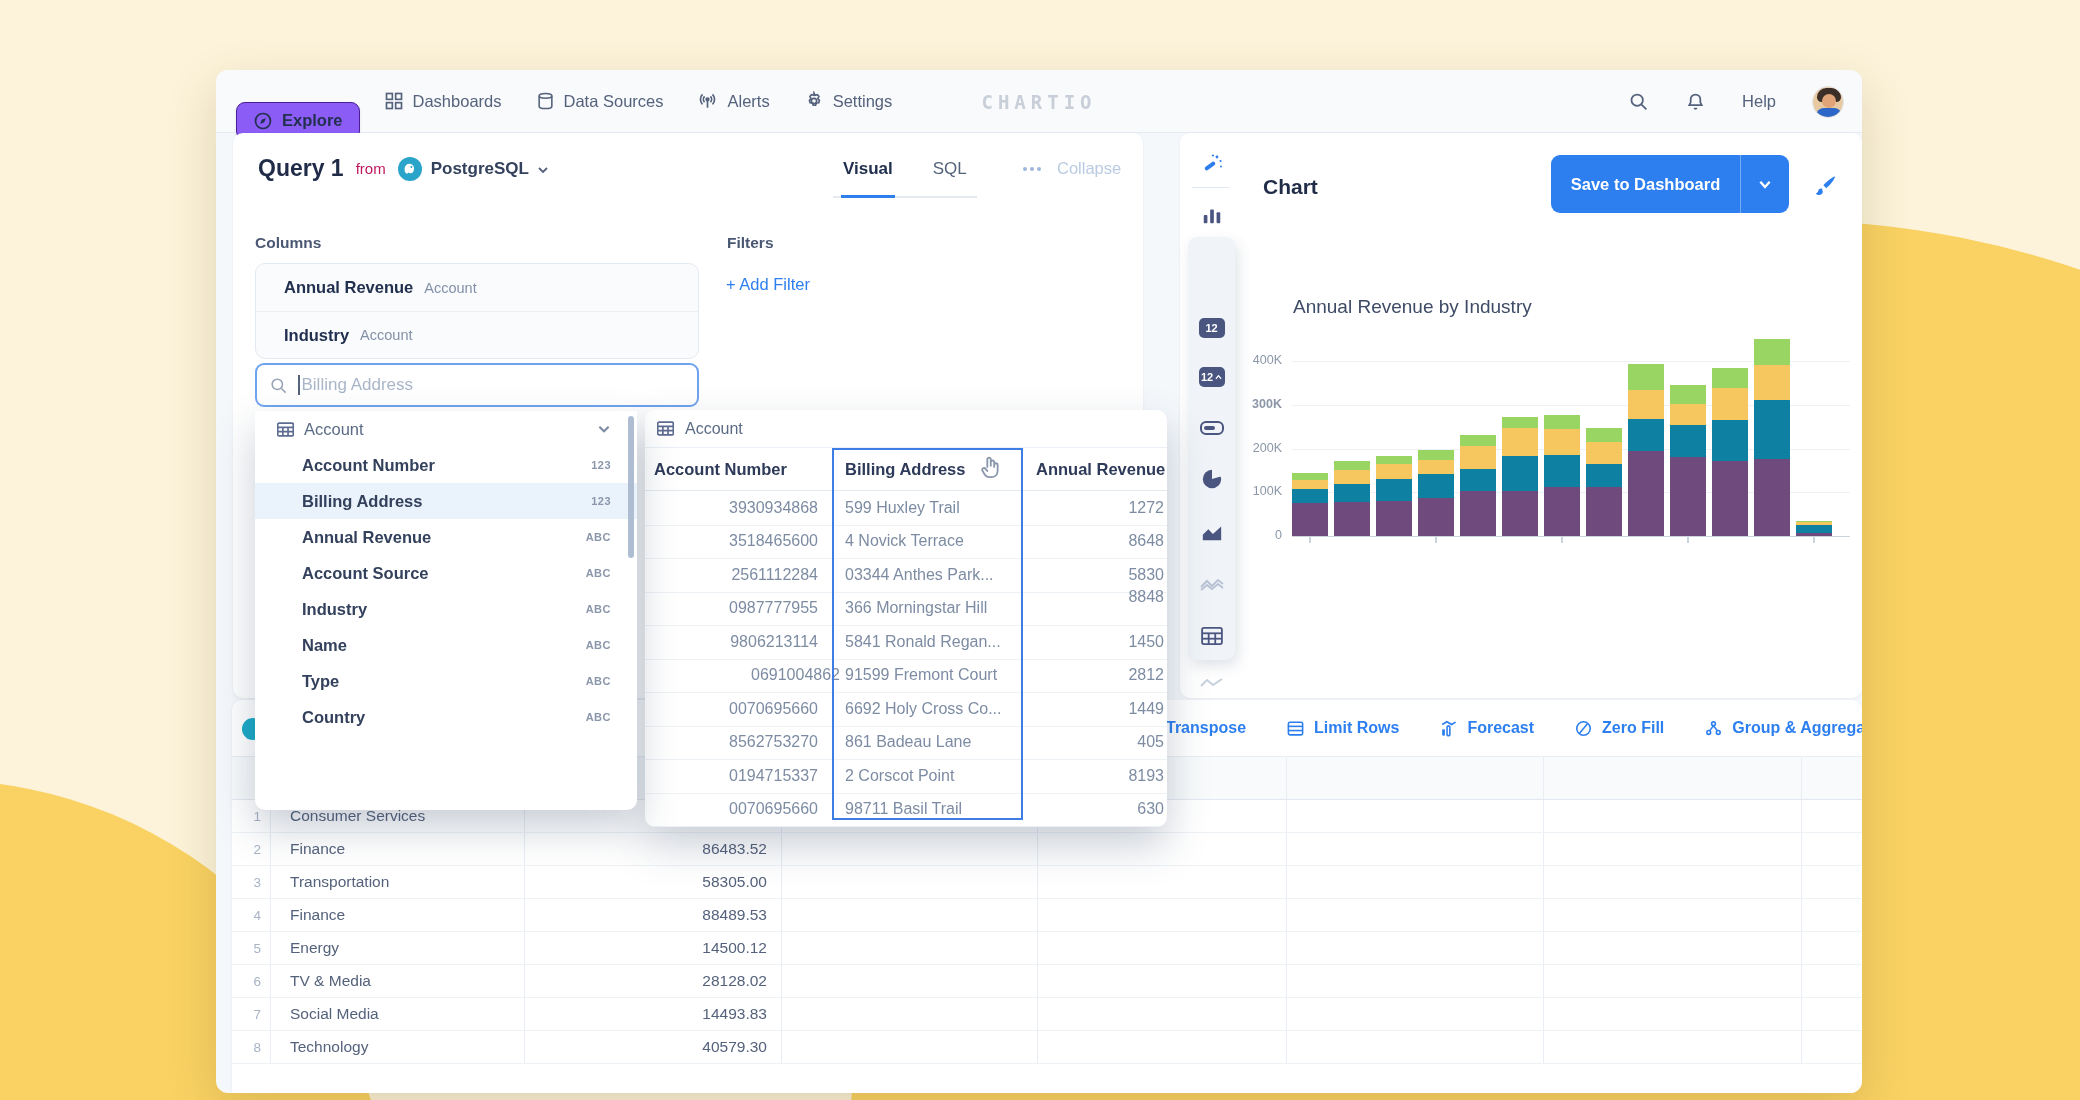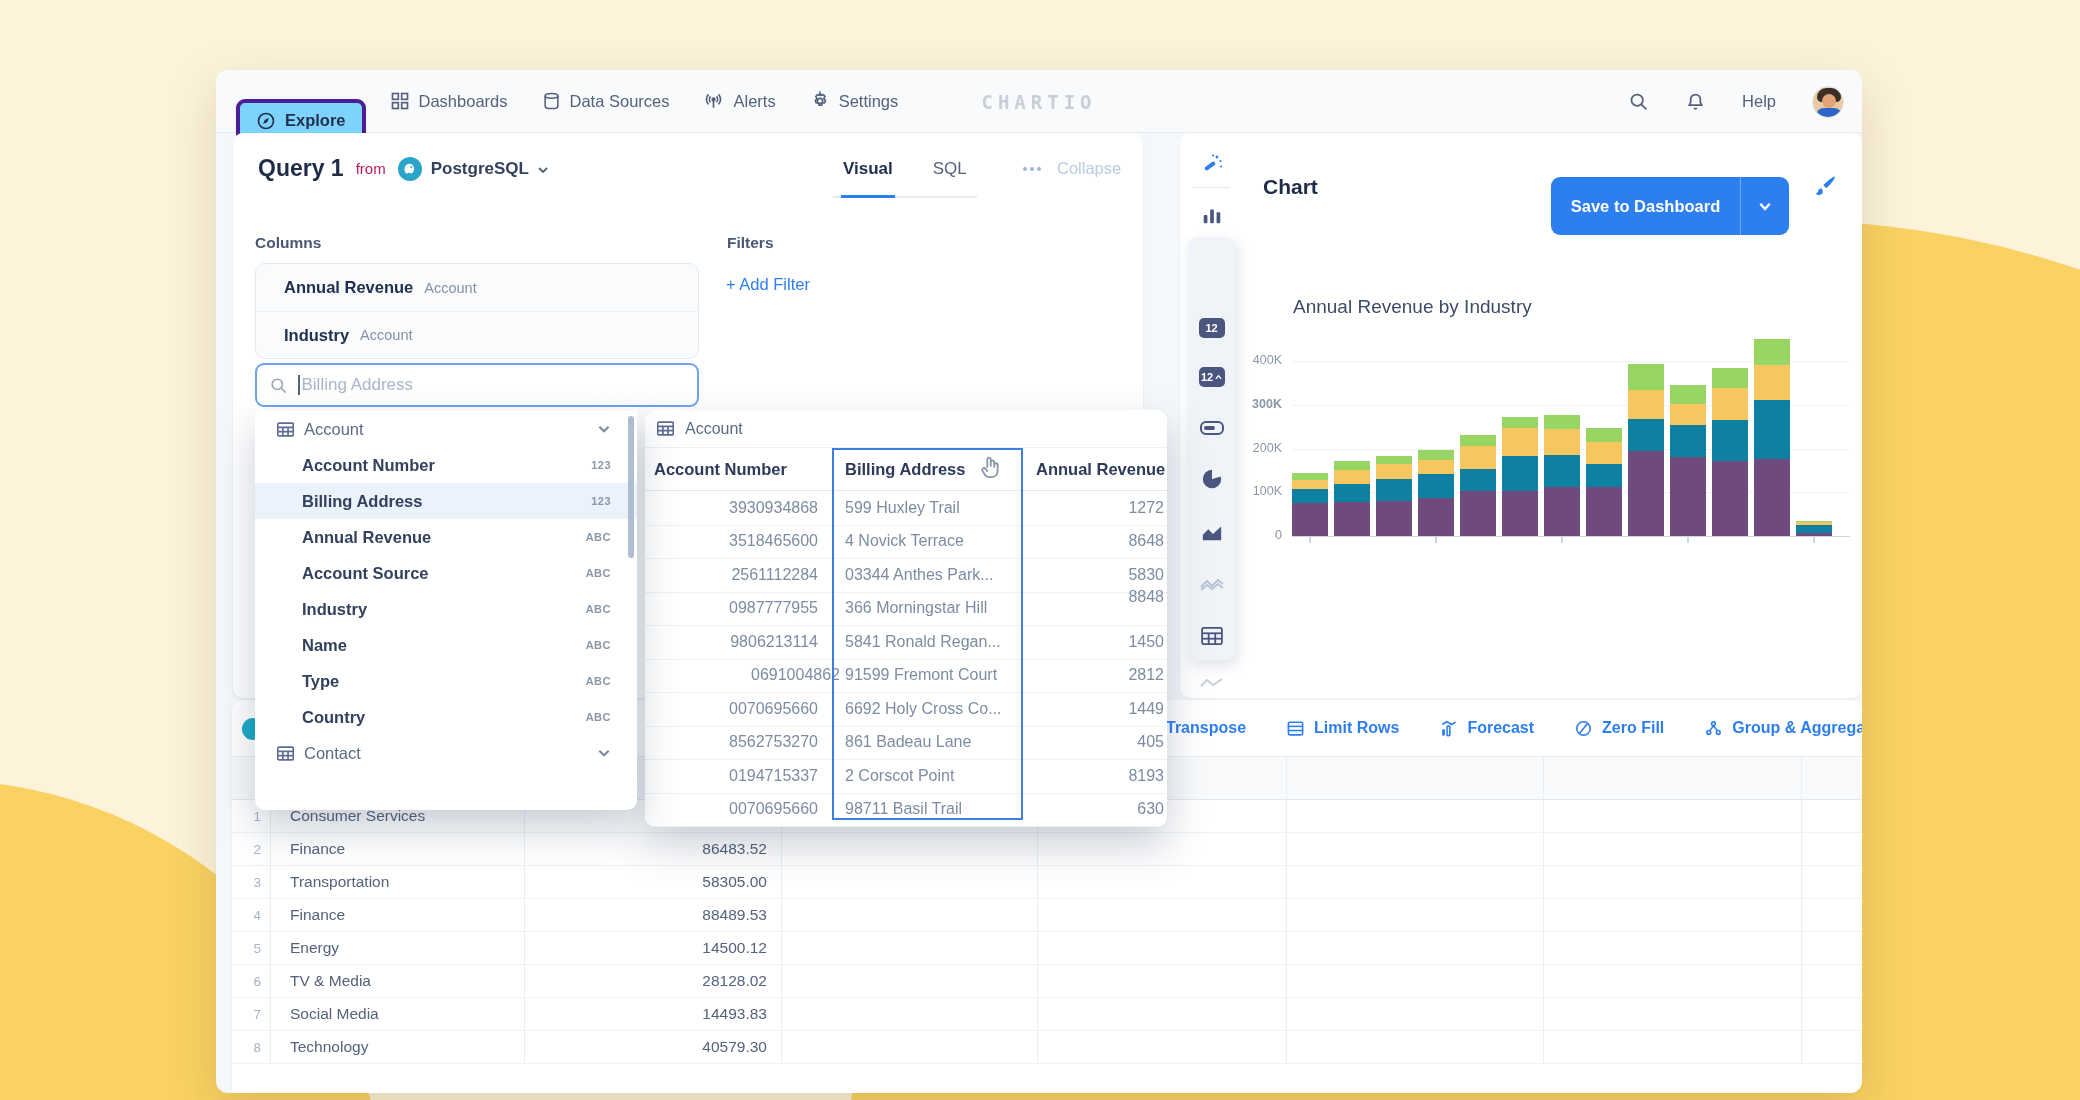--- a/index.html
+++ b/index.html
@@ -9,21 +9,21 @@
   #blob-right { width:1860px; height:1860px; left:850px; top:220px; }
   #blob-left  { width:900px;  height:900px;  left:-510px; top:780px; }
   #app { position:absolute; left:216px; top:70px; width:1646px; height:1023px;
          background:#F5F8FB; border-radius:12px; overflow:hidden;
          box-shadow:0 18px 50px rgba(110,85,30,.20); }
   
   #nav { position:absolute; left:0; top:0; width:1646px; height:63px; background:#F8FAFC;
          border-bottom:1px solid #E6EBF1; display:flex; align-items:center; padding:0 20px; }
   .nav-item { display:flex; align-items:center; gap:9px; margin-right:34px; color:#55627C;
               font-size:16.5px; font-weight:500; cursor:pointer; white-space:nowrap; }
-  .nav-item.active { background:#7dd3fc; border:4px solid #4c1d95; border-radius:9px;
+  .nav-item.active { background:#8b5cf6; border:1px solid #4c1d95; border-radius:9px;
                      padding:8px 16px; color:#22304F; font-weight:700;
                      box-shadow:0 1px 3px rgba(60,80,110,.10); margin-right:24px;margin-top:39px; }
   #brand { position:absolute; left:50%; transform:translateX(-50%); top:21px;
            font-family:"DejaVu Sans Mono", monospace; font-weight:bold; font-size:19px;
            letter-spacing:5px; color:#C9CFD8; }
   #nav-right { position:absolute; right:18px; top:0; height:63px; display:flex; align-items:center; gap:36px; }
   #help-link { color:#55627C; font-size:16.5px; }
   #avatar { width:32px; height:32px; border-radius:50%; background:#E9C9A2; position:relative; overflow:hidden; border:1px solid #E2E7EE;}
   #avatar .hair { position:absolute; left:4px; top:1px; width:24px; height:14px; border-radius:12px 12px 6px 6px; background:#3B2F28; }
   #avatar .face { position:absolute; left:9px; top:7px; width:14px; height:14px; border-radius:50%; background:#E0A478; }
@@ -65,21 +65,21 @@
   #search-input::placeholder { color:#A9B6C9; }
   
   #cc-sidebar-divider { position:absolute; left:12px; top:54px; width:38px; height:1px; background:#E3E9F0; }
   .side-icon { position:absolute; left:8px; width:47px; height:40px; display:flex; align-items:center; justify-content:center; cursor:pointer; }
   #side-panel { position:absolute; left:8px; top:104px; width:47px; height:423px; background:#F0F4F8;
                 border-radius:9px; box-shadow:3px 6px 14px rgba(60,80,110,.16); }
   .sp-icon { position:absolute; left:0; width:47px; height:34px; display:flex; align-items:center; justify-content:center; cursor:pointer; }
   .badge12 { min-width:26px; height:20px; background:#4A5580; color:#fff; border-radius:5px;
              font-size:11px; font-weight:bold; display:flex; align-items:center; justify-content:center; gap:2px;}
   #chart-heading { position:absolute; left:83px; top:42px; font-size:21px; font-weight:bold; color:#1F2B47; }
-  #save-btn { position:absolute; left:371px; top:44px; width:238px; height:58px; background:#2D7FF0;
+  #save-btn { position:absolute; left:371px; top:22px; width:238px; height:58px; background:#2D7FF0;
               border-radius:9px; display:flex; color:#fff; cursor:pointer; }
   #save-btn .main { width:189px; display:flex; align-items:center; justify-content:center;
                     font-size:16.5px; font-weight:600; }
   #save-btn .split { width:49px; border-left:1px solid rgba(255,255,255,.35); display:flex; align-items:center; justify-content:center; }
   #brush-btn { position:absolute; left:630px; top:40px; cursor:pointer; }
   #chart-title { position:absolute; left:113px; top:163px; font-size:19px; color:#3E4B66; }
   #chart-plot { position:absolute; left:0; top:0; width:682px; height:565px; }
   .gridline { position:absolute; left:112px; width:558px; height:1px; background:#EDF1F5; }
   .gridline.base { background:#CBD3DC; }
   .ylab { position:absolute; left:40px; width:62px; text-align:right; font-size:12.5px; color:#8B97A8; }
@@ -656,37 +656,20 @@
           <span class="dd-badge">ABC</span>
         </div>
         <div class="dd-row dd-field">
           <span class="txt">Type</span>
           <span class="dd-badge">ABC</span>
         </div>
         <div class="dd-row dd-field">
           <span class="txt">Country</span>
           <span class="dd-badge">ABC</span>
         </div>
-        <div class="dd-row dd-group">
-          <span>
-            <svg width="17" height="15" viewBox="0 0 24 20">
-              <rect x="1" y="1" width="22" height="18" rx="2" fill="none" stroke="#5E6C92" stroke-width="2.4"></rect>
-              <line x1="1" y1="7" x2="23" y2="7" stroke="#5E6C92" stroke-width="2.4"></line>
-              <line x1="8.3" y1="7" x2="8.3" y2="19" stroke="#5E6C92" stroke-width="2.4"></line>
-              <line x1="15.6" y1="7" x2="15.6" y2="19" stroke="#5E6C92" stroke-width="2.4"></line>
-              <line x1="1" y1="13" x2="23" y2="13" stroke="#5E6C92" stroke-width="2.4"></line>
-            </svg>
-          </span>
-          <span class="txt">Contact</span>
-          <span class="dd-chev">
-            <svg width="14" height="14" viewBox="0 0 12 12" fill="none" stroke="#7E8CA3" stroke-width="1.8">
-              <polyline points="2,4 6,8 10,4"></polyline>
-            </svg>
-          </span>
-        </div>
       </div>
     <div id="dd-scrollbar"></div>
   </div>
 
   <div id="preview-popup">
     <div id="pp-header">
       <span>
         <svg width="17" height="15" viewBox="0 0 24 20">
             <rect x="1" y="1" width="22" height="18" rx="2" fill="none" stroke="#5E6C92" stroke-width="2.4"></rect>
             <line x1="1" y1="7" x2="23" y2="7" stroke="#5E6C92" stroke-width="2.4"></line>

